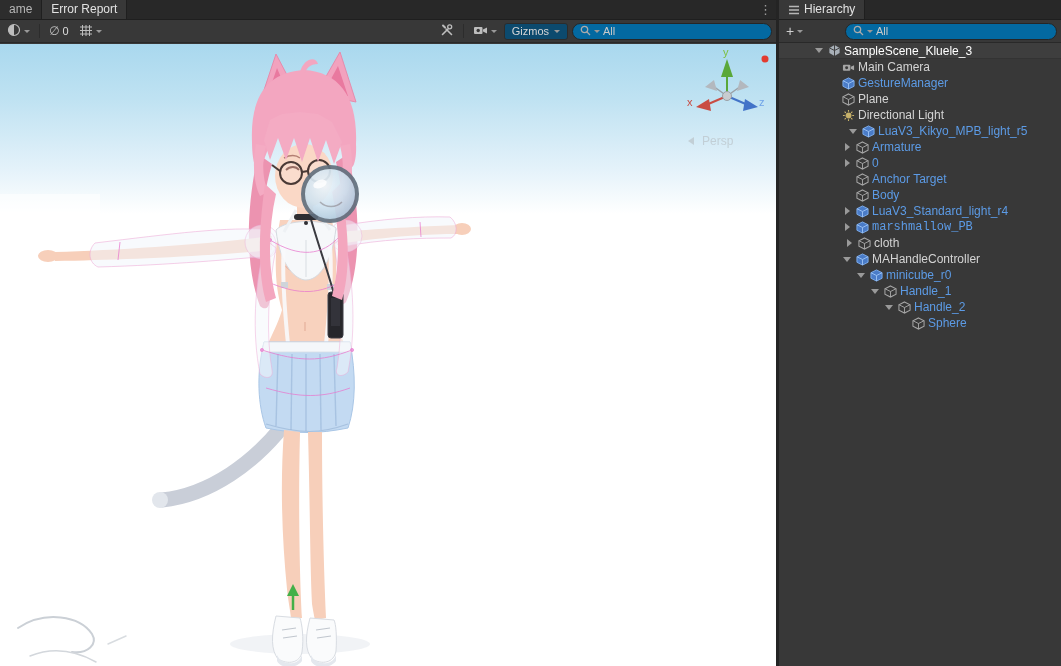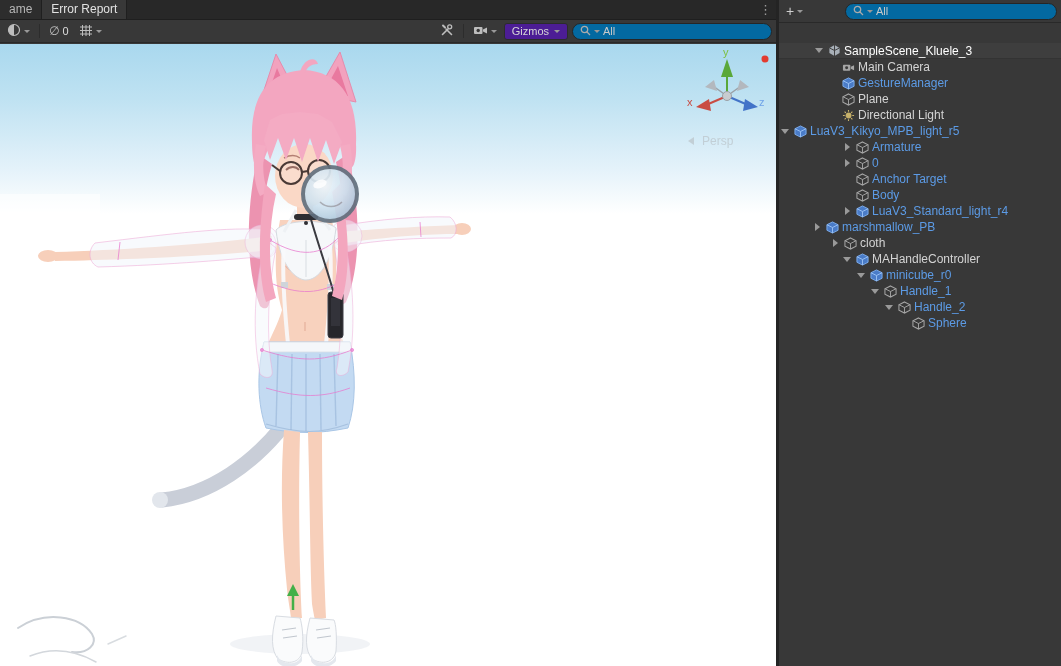--- a/index.html
+++ b/index.html
@@ -10,21 +10,21 @@
   .panel-tabs { height:20px; background:#282828; display:flex; align-items:flex-end; position:relative; border-bottom:1px solid #1f1f1f; }
   .tab { height:19px; line-height:19px; padding:0 9px; background:#2d2d2d; color:#b6b6b6; font-size:12px; display:flex; align-items:center; gap:4px; border-right:1px solid #1f1f1f; white-space:nowrap; }
   .tab.active { background:#383838; color:#e2e2e2; }
   .kebab { position:absolute; right:4px; top:2px; color:#9a9a9a; font-size:13px; cursor:pointer; }
 
   .toolbar { height:23px; background:#383838; border-bottom:1px solid #292929; display:flex; align-items:center; padding:0 4px; gap:4px; position:relative; }
   .tb-btn { height:18px; display:flex; align-items:center; gap:3px; padding:0 3px; border-radius:2px; color:#bdbdbd; cursor:pointer; }
   .tb-divider { width:1px; height:14px; background:#2c2c2c; margin:0 2px; }
   .caret { width:0; height:0; border-left:4px solid transparent; border-right:4px solid transparent; border-top:4px solid #999; display:inline-block; }
   .caret.small { border-left-width:3px; border-right-width:3px; border-top-width:3px; }
-  .gizmos-btn { height:17px; background:#4c1d95; border:1px solid #2c2c2c; border-radius:3px; display:flex; align-items:center; gap:5px; padding:0 7px; color:#d6d6d6; font-size:11px; cursor:pointer; }
+  .gizmos-btn { height:17px; background:#0c4a6e; border:1px solid #2c2c2c; border-radius:3px; display:flex; align-items:center; gap:5px; padding:0 7px; color:#d6d6d6; font-size:11px; cursor:pointer; }
   .search-field { height:17px; background:#0369a1; border:1px solid #262626; border-radius:9px; display:flex; align-items:center; gap:3px; padding:0 7px; color:#c2c2c2; font-size:11px; }
   .search-text { flex:1; color:#c9c9c9; }
   .null-sym { font-size:12px; color:#bdbdbd; }
   .count { font-size:11px; color:#dddddd; }
 
   
   #scene-panel { position:absolute; left:0; top:0; width:776px; height:666px; }
   #scene-viewport { position:absolute; left:0; top:44px; width:776px; height:622px;
     background:linear-gradient(180deg,#a9d8ee 0px,#bfe2f2 55px,#e4f2fa 125px,#f6fbfd 155px,#ffffff 170px,#ffffff 100%); overflow:hidden; cursor:crosshair; }
   #scene-viewport svg.world { position:absolute; left:0; top:0; }
@@ -316,20 +316,30 @@
       <span class="persp-arrow"></span>
       <span>Persp</span>
     </div>
   </div>
 </div>
 
 <div id="panel-divider"></div>
 
 <div id="hierarchy-panel">
 
+  <div class="panel-tabs">
+    <div class="tab active">
+      <span class="hier-list-icon">
+        <svg width="12" height="10" viewBox="0 0 12 10" stroke="#b6b6b6" stroke-width="1.4">
+            <path d="M1 1.5 H11 M1 5 H11 M1 8.5 H11"></path>
+          </svg>
+      </span>
+      <span>Hierarchy</span>
+    </div>
+  </div>
 
   <div class="toolbar">
     <div class="tb-btn">
       <span class="plus-label">+</span>
       <span class="caret small"></span>
     </div>
     <div style="flex:1"></div>
     <div class="search-field" style="width:212px">
       <span>
         <svg width="11" height="11" viewBox="0 0 11 11" fill="none" stroke="#aaa" stroke-width="1.3">
@@ -388,21 +398,21 @@
       <div class="h-row" style="padding-left: 48px;">
         <span class="arrow"></span>
         <span class="h-icon">
           <svg width="13" height="13" viewBox="0 0 14 14" stroke="#c8b26a" stroke-width="1.2">
             <circle cx="7" cy="7" r="2.6" fill="#c8b26a"></circle>
             <path d="M7 1 V3 M7 11 V13 M1 7 H3 M11 7 H13 M2.8 2.8 L4.2 4.2 M9.8 9.8 L11.2 11.2 M11.2 2.8 L9.8 4.2 M4.2 9.8 L2.8 11.2" fill="none"></path>
           </svg>
         </span>
         <span class="h-label">Directional Light</span>
       </div>
-      <div class="h-row" style="">
+      <div class="h-row" style="padding-left: 48px; margin-left: 20px;">
         <span class="arrow arrow-down"></span>
         <span class="h-icon">
           <svg width="13" height="13" viewBox="0 0 14 14">
             <path d="M7 1 L13 4 V10 L7 13 L1 10 V4 Z" fill="#4a7cc8" stroke="#7fb0f0" stroke-width="1"></path>
             <path d="M1 4 L7 7 L13 4 M7 7 V13" stroke="#9cc2f4" stroke-width="1" fill="none"></path>
           </svg>
         </span>
         <span class="h-label prefab">LuaV3_Kikyo_MPB_light_r5</span>
       </div>
       <div class="h-row" style="padding-left: 62px;">
@@ -448,31 +458,31 @@
       <div class="h-row" style="padding-left: 62px;">
         <span class="arrow arrow-right"></span>
         <span class="h-icon">
           <svg width="13" height="13" viewBox="0 0 14 14">
             <path d="M7 1 L13 4 V10 L7 13 L1 10 V4 Z" fill="#4a7cc8" stroke="#7fb0f0" stroke-width="1"></path>
             <path d="M1 4 L7 7 L13 4 M7 7 V13" stroke="#9cc2f4" stroke-width="1" fill="none"></path>
           </svg>
         </span>
         <span class="h-label prefab">LuaV3_Standard_light_r4</span>
       </div>
-      <div class="h-row" style="padding-left: 32px;">
+      <div class="h-row" style="padding-left: 62px; font-family: Liberation Mono, monospace;">
         <span class="arrow arrow-right"></span>
         <span class="h-icon">
           <svg width="13" height="13" viewBox="0 0 14 14">
             <path d="M7 1 L13 4 V10 L7 13 L1 10 V4 Z" fill="#4a7cc8" stroke="#7fb0f0" stroke-width="1"></path>
             <path d="M1 4 L7 7 L13 4 M7 7 V13" stroke="#9cc2f4" stroke-width="1" fill="none"></path>
           </svg>
         </span>
         <span class="h-label prefab">marshmallow_PB</span>
       </div>
-      <div class="h-row" style="padding-left: 50px;">
+      <div class="h-row" style="padding-left: 36px; margin-left: 28px;">
         <span class="arrow arrow-right"></span>
         <span class="h-icon">
           <svg width="13" height="13" viewBox="0 0 14 14">
             <path d="M7 1 L13 4 V10 L7 13 L1 10 V4 Z" fill="none" stroke="#a6a6a6" stroke-width="1.1"></path>
             <path d="M1 4 L7 7 L13 4 M7 7 V13" stroke="#a6a6a6" stroke-width="1" fill="none"></path>
           </svg>
         </span>
         <span class="h-label">cloth</span>
       </div>
       <div class="h-row" style="padding-left: 62px;">

